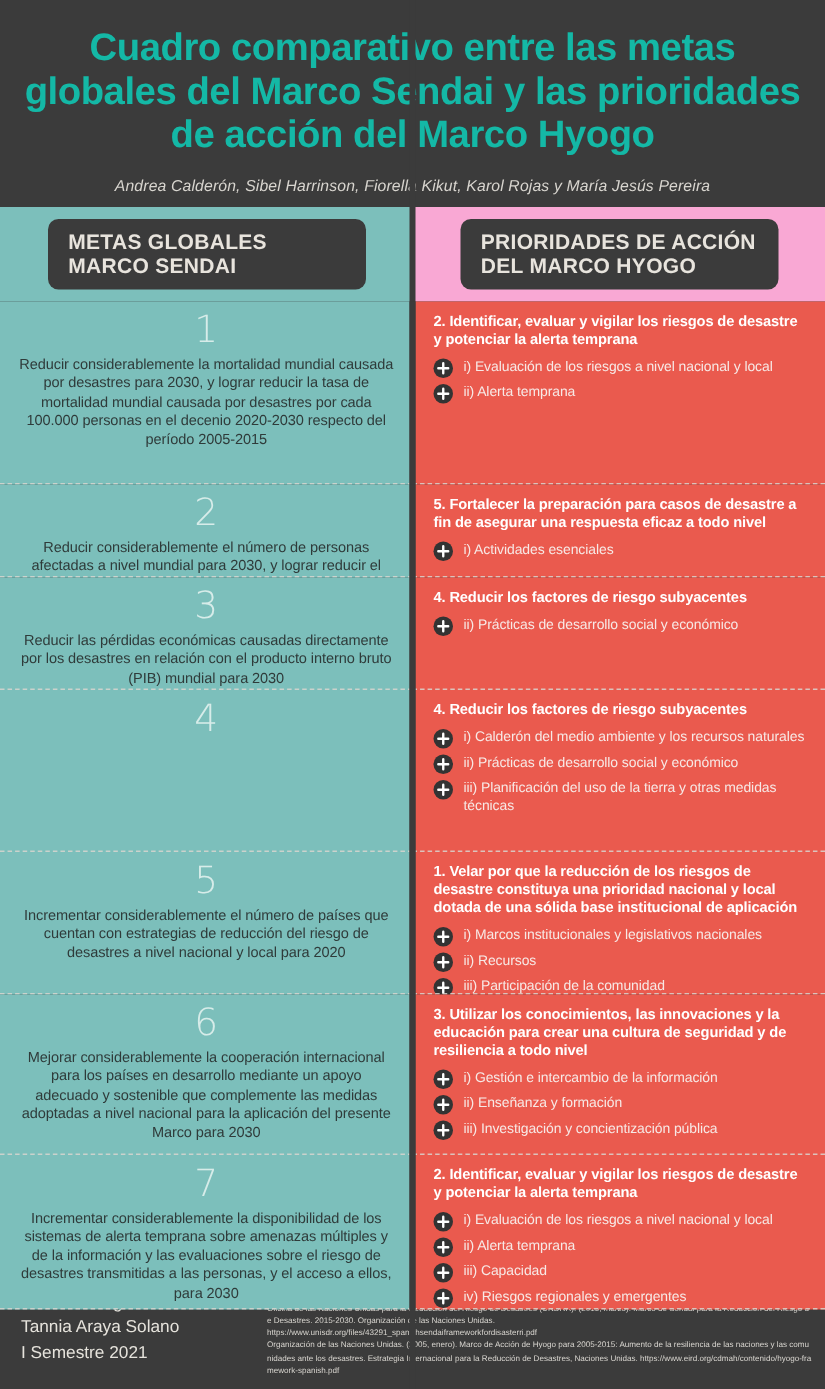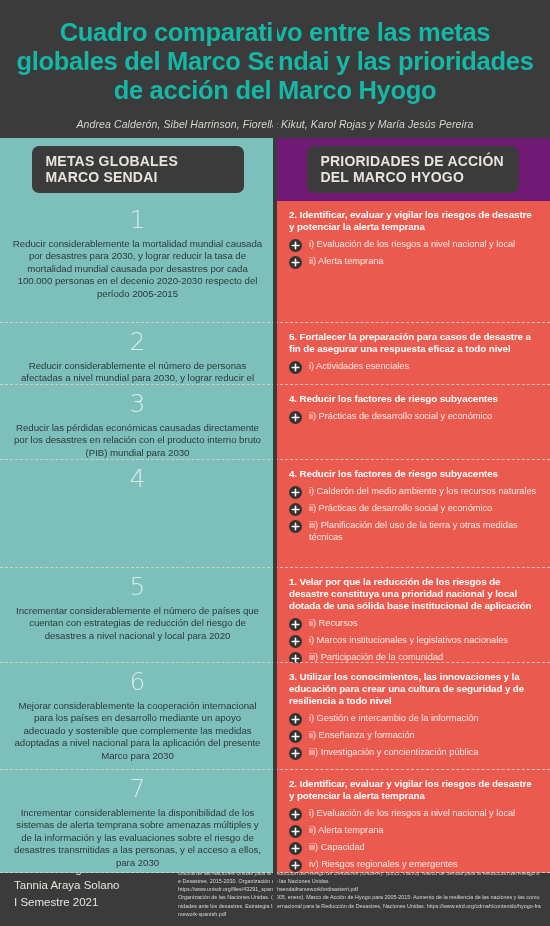--- a/index.html
+++ b/index.html
@@ -61,21 +61,21 @@
   }
   .col-head-cell {
     width: 50%;
     box-sizing: border-box;
     display: flex;
     justify-content: center;
     align-items: flex-start;
     padding: 8px 8px 8px 8px;
   }
   .col-head-cell.teal { background: #7cbfbb; }
-  .col-head-cell.red  { background: #701a75; }
+  .col-head-cell.red  { background: #f9a8d4; }
   .badge {
     background: #3b3b3b;
     color: #e8e4dd;
     font-size: 14px;
     font-weight: bold;
     border-radius: 7px;
     padding: 7px 14px 8px 14px;
     line-height: 1.15;
     letter-spacing: 0.2px;
     width: 212px;
@@ -369,29 +369,29 @@
           </div>
           <div class="cell right">
             <div class="priority-title">1. Velar por que la reducción de los riesgos de desastre constituya una prioridad nacional y local dotada de una sólida base institucional de aplicación</div>
             <div class="sub-list">
               <div class="sub-item">
                 <span class="plus-icon">
                   <svg width="13" height="13" viewBox="0 0 13 13">
                     <path d="M6.5 3.2 v6.6 M3.2 6.5 h6.6" stroke="#ffffff" stroke-width="1.6" stroke-linecap="round"></path>
                   </svg>
                 </span>
+                <span class="sub-label">i) Marcos institucionales y legislativos nacionales</span>
+              </div>
+              <div class="sub-item">
+                <span class="plus-icon">
+                  <svg width="13" height="13" viewBox="0 0 13 13">
+                    <path d="M6.5 3.2 v6.6 M3.2 6.5 h6.6" stroke="#ffffff" stroke-width="1.6" stroke-linecap="round"></path>
+                  </svg>
+                </span>
                 <span class="sub-label">ii) Recursos</span>
-              </div>
-              <div class="sub-item">
-                <span class="plus-icon">
-                  <svg width="13" height="13" viewBox="0 0 13 13">
-                    <path d="M6.5 3.2 v6.6 M3.2 6.5 h6.6" stroke="#ffffff" stroke-width="1.6" stroke-linecap="round"></path>
-                  </svg>
-                </span>
-                <span class="sub-label">i) Marcos institucionales y legislativos nacionales</span>
               </div>
               <div class="sub-item">
                 <span class="plus-icon">
                   <svg width="13" height="13" viewBox="0 0 13 13">
                     <path d="M6.5 3.2 v6.6 M3.2 6.5 h6.6" stroke="#ffffff" stroke-width="1.6" stroke-linecap="round"></path>
                   </svg>
                 </span>
                 <span class="sub-label">iii) Participación de la comunidad</span>
               </div>
             </div>

